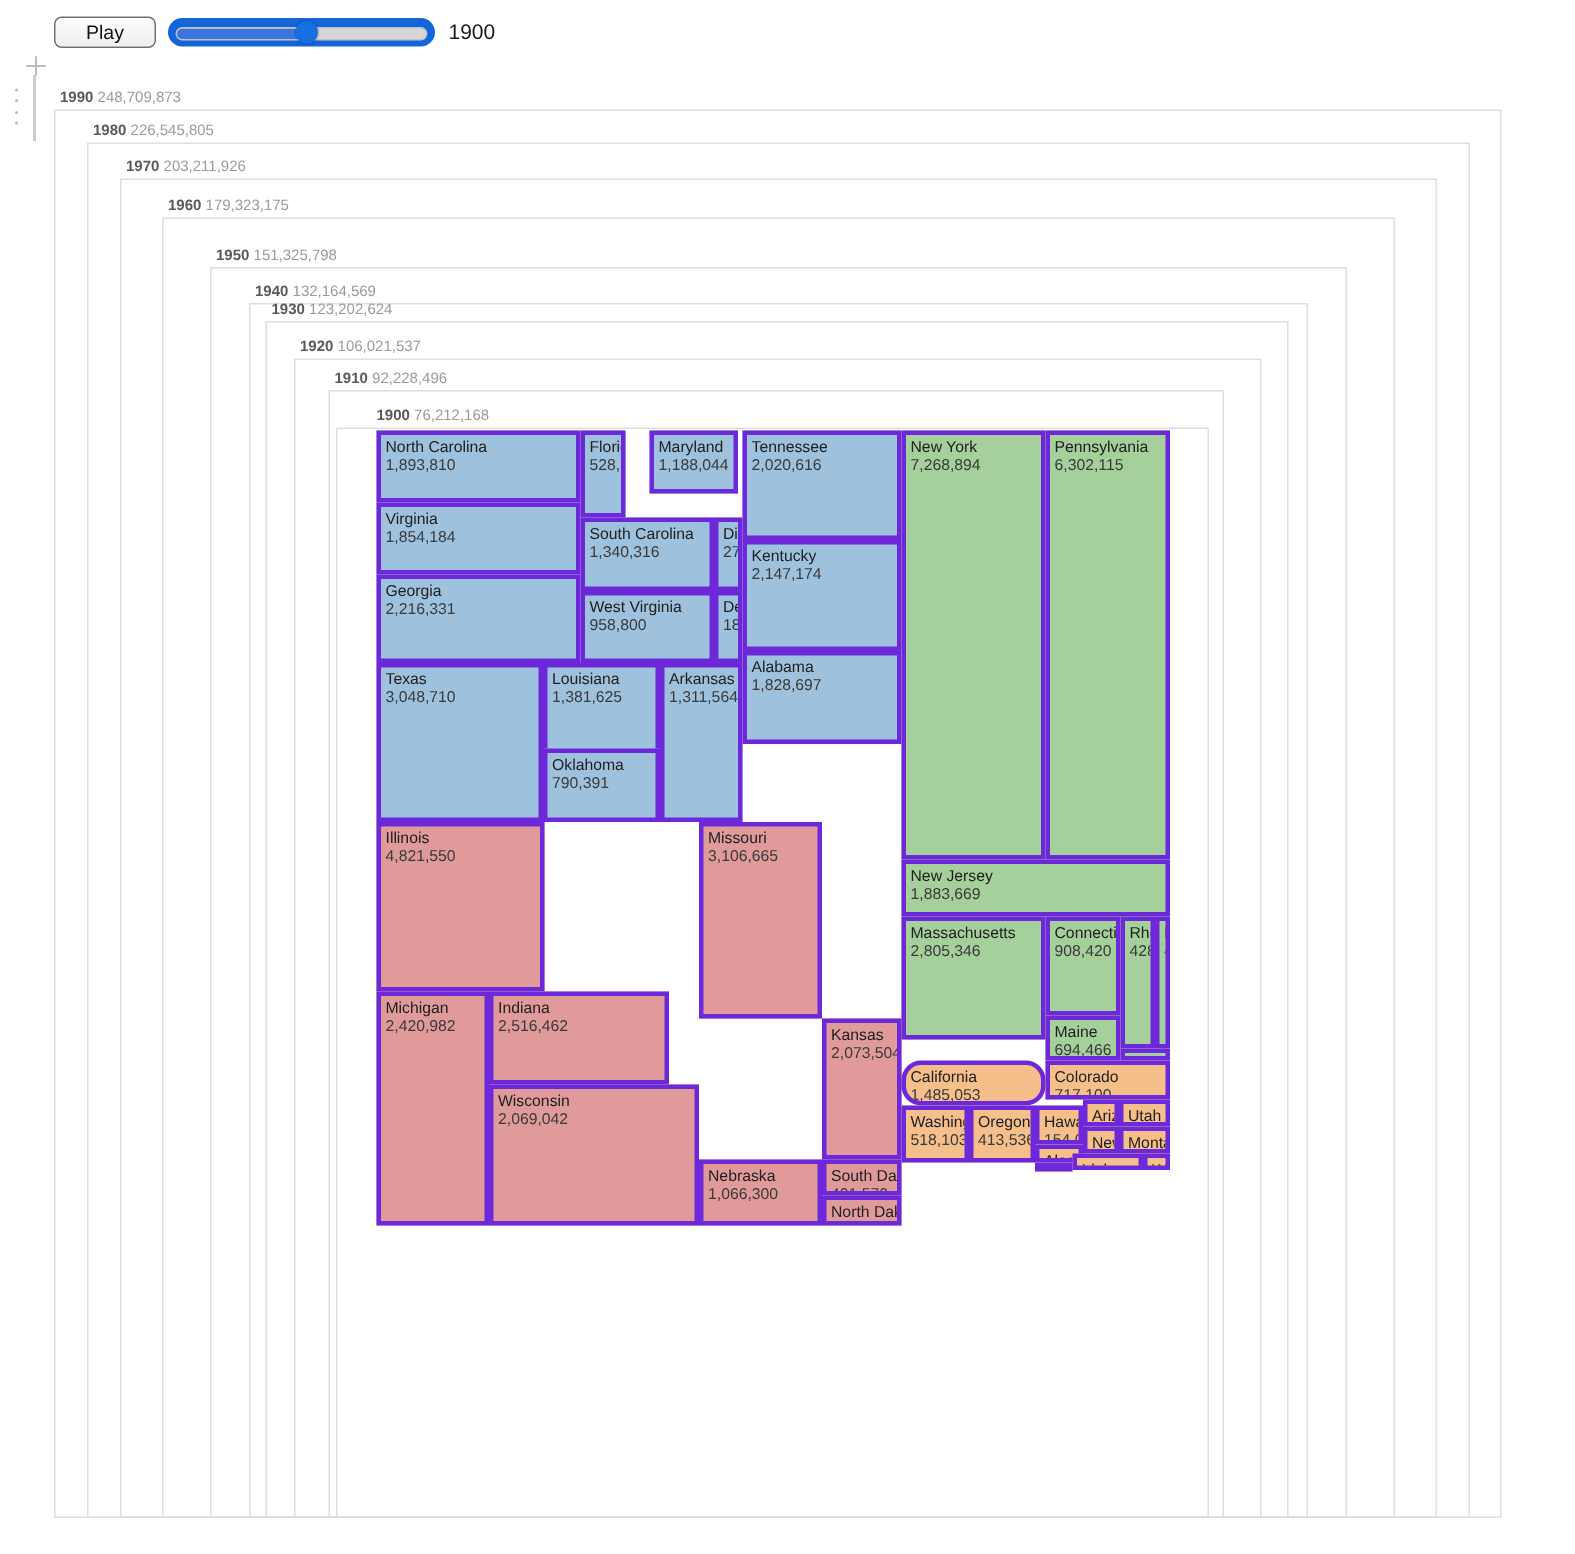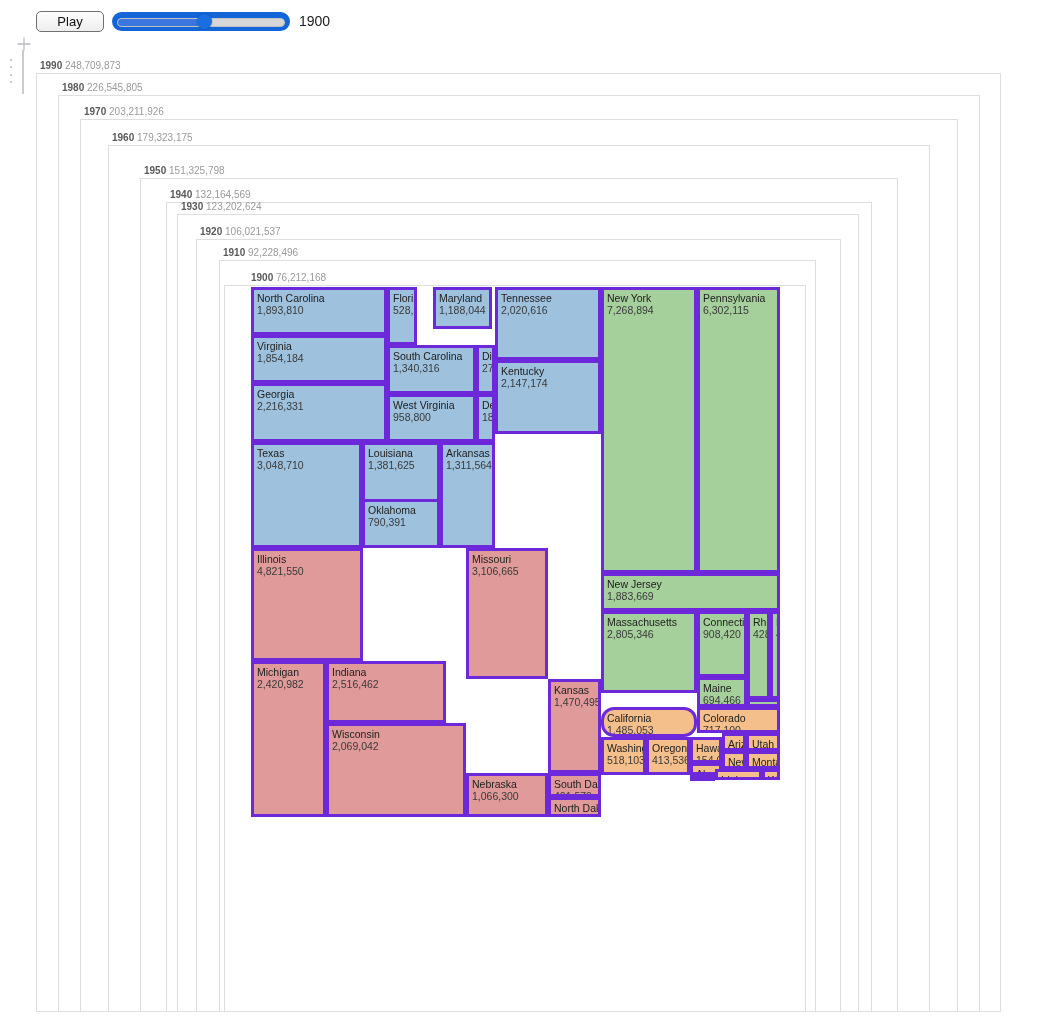--- a/index.html
+++ b/index.html
@@ -230,20 +230,24 @@
       <div class="vl">184,735</div>
     </div>
     <div class="cell r-south" style="left: 244px; top: 0px; width: 106px; height: 73px;">
       <div class="nm">Tennessee</div>
       <div class="vl">2,020,616</div>
     </div>
     <div class="cell r-south" style="left: 244px; top: 73px; width: 106px; height: 74px;">
       <div class="nm">Kentucky</div>
       <div class="vl">2,147,174</div>
     </div>
+    <div class="cell r-south" style="left: 244px; top: 147px; width: 106px; height: 62px;">
+      <div class="nm">Alabama</div>
+      <div class="vl">1,828,697</div>
+    </div>
     <div class="cell r-south" style="left: 0px; top: 155px; width: 111px; height: 106px;">
       <div class="nm">Texas</div>
       <div class="vl">3,048,710</div>
     </div>
     <div class="cell r-south" style="left: 111px; top: 155px; width: 78px; height: 72px;">
       <div class="nm">Louisiana</div>
       <div class="vl">1,381,625</div>
     </div>
     <div class="cell r-south" style="left: 111px; top: 212px; width: 78px; height: 49px;">
       <div class="nm">Oklahoma</div>
@@ -303,21 +307,21 @@
     <div class="cell r-midwest" style="left: 75px; top: 374px; width: 120px; height: 62px;">
       <div class="nm">Indiana</div>
       <div class="vl">2,516,462</div>
     </div>
     <div class="cell r-midwest" style="left: 75px; top: 436px; width: 140px; height: 94px;">
       <div class="nm">Wisconsin</div>
       <div class="vl">2,069,042</div>
     </div>
     <div class="cell r-midwest" style="left: 297px; top: 392px; width: 53px; height: 94px;">
       <div class="nm">Kansas</div>
-      <div class="vl">1,470,495</div>
+      <div class="vl">2,073,504</div>
     </div>
     <div class="cell r-midwest" style="left: 215px; top: 486px; width: 82px; height: 44px;">
       <div class="nm">Nebraska</div>
       <div class="vl">1,066,300</div>
     </div>
     <div class="cell r-midwest" style="left: 297px; top: 486px; width: 53px; height: 24px;">
       <div class="nm">South Dakota</div>
       <div class="vl">401,570</div>
     </div>
     <div class="cell r-midwest" style="left: 297px; top: 510px; width: 53px; height: 20px;">

